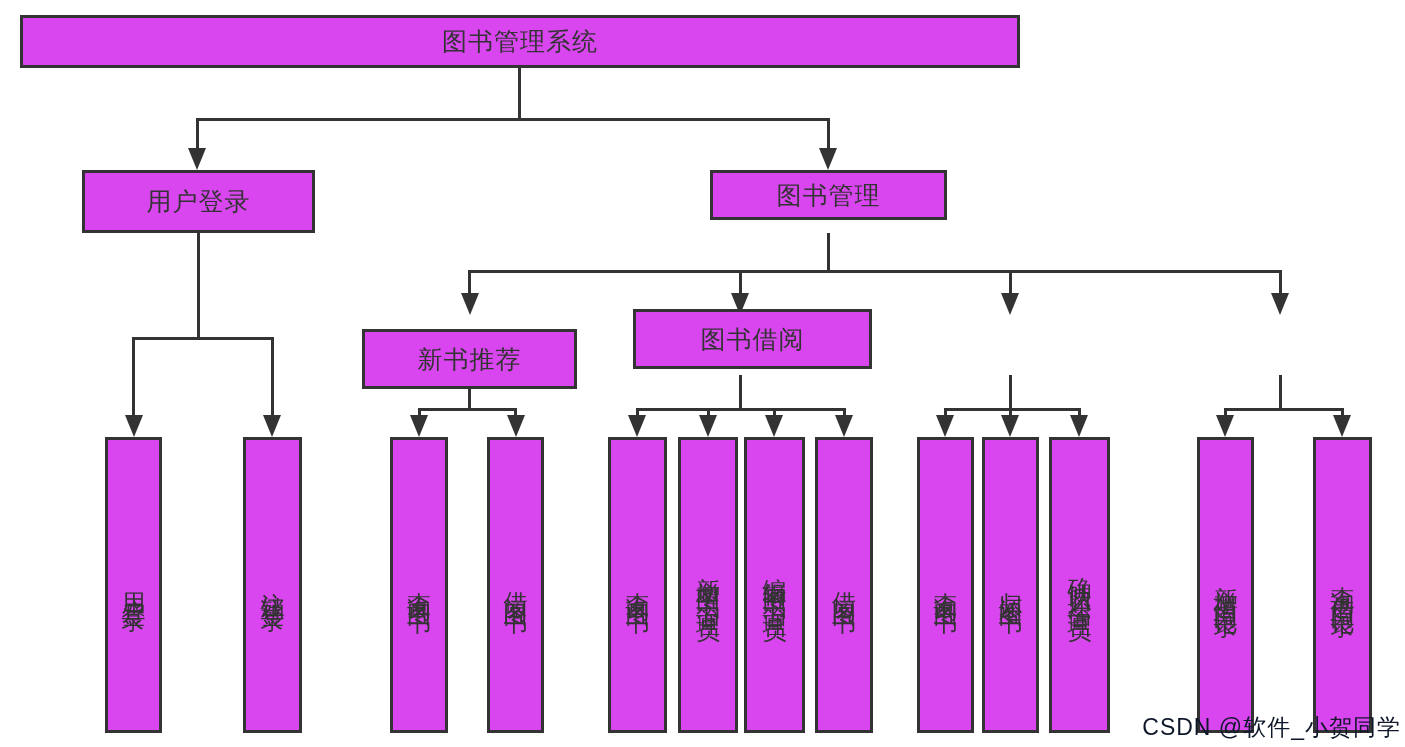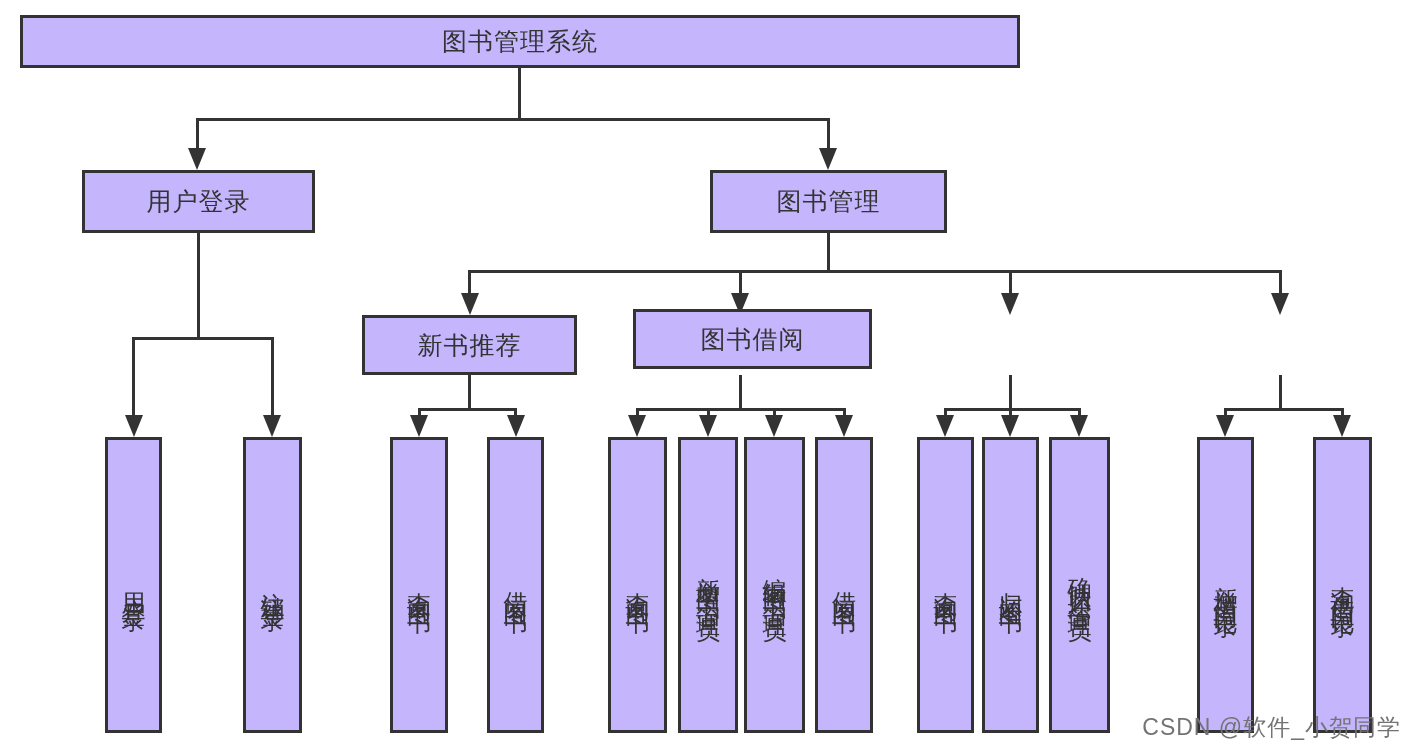--- a/index.html
+++ b/index.html
@@ -7,21 +7,21 @@
     position: relative;
     width: 1405px;
     height: 747px;
     background: #ffffff;
     overflow: hidden;
     font-family: "Liberation Sans", sans-serif;
     color: #333333;
   }
   .box {
     position: absolute;
-    background: #c4b5fd;
+    background: #d946ef;
     border: 3px solid #333333;
     box-sizing: border-box;
     display: flex;
     align-items: center;
     justify-content: center;
     z-index: 2;
   }
   .box.h span {
     font-size: 25px;
     letter-spacing: 1px;
@@ -50,21 +50,21 @@
     border-left: 9px solid transparent;
     border-right: 9px solid transparent;
     border-top: 22px solid #333333;
     z-index: 1;
   }
   .watermark {
     position: absolute;
     right: 4px;
     top: 712px;
     font-size: 23px;
-    color: #737373;
+    color: #0f172a;
     letter-spacing: 1px;
     z-index: 3;
     white-space: nowrap;
   }
 </style>
 </head>
 <body>
 
 <div class="canvas">
 
@@ -75,21 +75,21 @@
   <div class="vline" style="left:518px; top:68px; height:53px;"></div>
   <div class="hline" style="left:196px; top:118px; width:634px;"></div>
   <div class="vline" style="left:196px; top:118px; height:32px;"></div>
   <div class="vline" style="left:827px; top:118px; height:32px;"></div>
   <div class="arrow" style="left:188px; top:148px;"></div>
   <div class="arrow" style="left:819px; top:148px;"></div>
 
   <div class="box h" style="left:82px; top:170px; width:233px; height:63px;">
     <span>用户登录</span>
   </div>
-  <div class="box h" style="left:710px; top:170px; width:237px; height:63px;">
+  <div class="box h" style="left:710px; top:170px; width:237px; height:50px;">
     <span>图书管理</span>
   </div>
 
   <div class="vline" style="left:197px; top:233px; height:107px;"></div>
   <div class="hline" style="left:132px; top:337px; width:142px;"></div>
   <div class="vline" style="left:132px; top:337px; height:80px;"></div>
   <div class="vline" style="left:271px; top:337px; height:80px;"></div>
   <div class="arrow" style="left:125px; top:415px;"></div>
   <div class="arrow" style="left:263px; top:415px;"></div>
 
@@ -97,21 +97,21 @@
   <div class="hline" style="left:468px; top:270px; width:814px;"></div>
   <div class="vline" style="left:468px; top:270px; height:28px;"></div>
   <div class="vline" style="left:739px; top:270px; height:28px;"></div>
   <div class="vline" style="left:1009px; top:270px; height:28px;"></div>
   <div class="vline" style="left:1279px; top:270px; height:28px;"></div>
   <div class="arrow" style="left:461px; top:293px;"></div>
   <div class="arrow" style="left:731px; top:293px;"></div>
   <div class="arrow" style="left:1001px; top:293px;"></div>
   <div class="arrow" style="left:1271px; top:293px;"></div>
 
-  <div class="box h" style="left:362px; top:315px; width:215px; height:60px;">
+  <div class="box h" style="left:362px; top:329px; width:215px; height:60px;">
     <span>新书推荐</span>
   </div>
   <div class="box h" style="left:633px; top:309px; width:239px; height:60px;">
     <span>图书借阅</span>
   </div>
 
   <div class="vline" style="left:468px; top:375px; height:35px;"></div>
   <div class="hline" style="left:418px; top:408px; width:99px;"></div>
   <div class="vline" style="left:418px; top:408px; height:9px;"></div>
   <div class="vline" style="left:514px; top:408px; height:9px;"></div>

